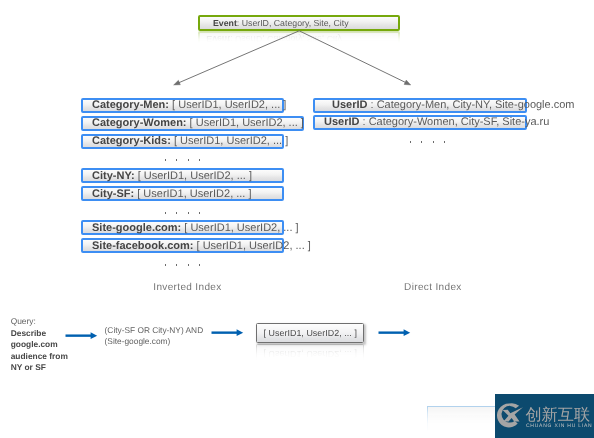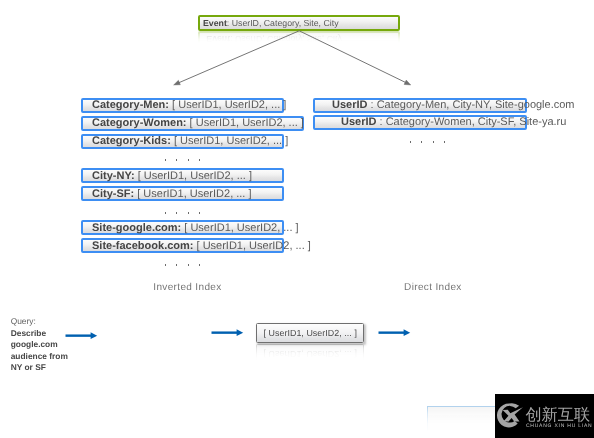--- a/index.html
+++ b/index.html
@@ -32,33 +32,33 @@
   .exprtxt{position:absolute;font-size:8.33px;color:#636363;line-height:10.2px;white-space:nowrap;}
   .reptxt{position:absolute;font-size:8.3px;color:#5e5e5e;line-height:10.3px;white-space:nowrap;}
   .reptxt b{font-weight:bold;color:#4a4a4a;}
 
   .refl{position:absolute;opacity:0.34;transform:scaleY(-1);overflow:hidden;
         -webkit-mask-image:linear-gradient(180deg,rgba(0,0,0,0) 0%,rgba(0,0,0,0.12) 35%,rgba(0,0,0,0.5) 72%,rgba(0,0,0,1) 100%);
         mask-image:linear-gradient(180deg,rgba(0,0,0,0) 0%,rgba(0,0,0,0.12) 35%,rgba(0,0,0,0.5) 72%,rgba(0,0,0,1) 100%);
         pointer-events:none;}
 
   
-  .wm{position:absolute;display:flex;align-items:center;background:#000000;text-align:center;}
+  .wm{position:absolute;display:flex;align-items:center;background:#0c4a6e;text-align:center;}
   .wm .cn{font-size:16.2px;color:#a5a5a5;letter-spacing:0px;line-height:1;white-space:nowrap;
           font-family:"DejaVu Sans",sans-serif;}
   .wm .py{font-size:5.0px;color:#c6c6c6;letter-spacing:0.78px;margin-top:0;white-space:nowrap;
           font-family:"Liberation Sans",sans-serif;}
 </style>
 </head>
 <body>
 
 <div class="stage">
 
   <div class="abs gbox" style="left:198px;top:15px;width:202.4px;height:16.2px;">
-    <span class="lbl" style="padding-left:3px;font-size:8.75px;">
+    <span class="lbl" style="padding-left:13px;font-size:8.75px;">
       <b>Event</b><span>: UserID, Category, Site, City</span>
     </span>
   </div>
 
   <div class="abs refl" style="left:198px;top:31.3px;width:202.4px;height:12px;">
     <div class="gbox" style="position:absolute;left:0;top:-3.8px;width:202.4px;height:16.2px;">
       <span class="lbl" style="padding-left:6.3px;font-size:8.75px;">
         <b>Event</b><span>: UserID, Category, Site, City</span>
       </span>
     </div>
@@ -111,21 +111,21 @@
         <i style="left:0px;top:0;"></i>
         <i style="left:11px;top:0;"></i>
         <i style="left:23px;top:0;"></i>
         <i style="left:34px;top:0;"></i>
       </div>
     </div>
   <div id="dir-col">
       <div class="abs bbox" style="left:313px;top:97.7px;width:214px;height:15px;padding-left:8px;">
         <span class="lbl"><b>UserID</b> : Category-Men, City-NY, Site-google.com</span>
       </div>
-      <div class="abs bbox" style="left:313px;top:114.7px;width:214px;height:15px;padding-left:17px;">
+      <div class="abs bbox" style="left:313px;top:114.7px;width:214px;height:15px;">
         <span class="lbl"><b>UserID</b> : Category-Women, City-SF, Site-ya.ru</span>
       </div>
       <div class="dots" style="left:410px;top:140.5px;">
         <i style="left:0px;top:0;"></i>
         <i style="left:11px;top:0;"></i>
         <i style="left:23px;top:0;"></i>
         <i style="left:34px;top:0;"></i>
       </div>
     </div>
 
@@ -142,20 +142,24 @@
       </div>
   </div>
 
   <svg class="abs" width="36" height="12" style="left:64.6px;top:330.0px;" viewBox="0 0 36 12">
     <g fill="#0060b0">
       <rect x="0.5" y="4.45" width="26.4" height="2.4"></rect>
       <polygon points="32.2,5.65 25.6,2.2 25.6,9.0"></polygon>
     </g>
   </svg>
 
+  <div class="exprtxt" style="left:104.6px;top:325.3px;">
+    <div>(City-SF OR City-NY)  AND</div>
+    <div>(Site-google.com)</div>
+  </div>
 
   <svg class="abs" width="36" height="12" style="left:210.9px;top:327.4px;" viewBox="0 0 36 12">
     <g fill="#0060b0">
       <rect x="0.5" y="4.45" width="26.4" height="2.4"></rect>
       <polygon points="32.2,5.65 25.6,2.2 25.6,9.0"></polygon>
     </g>
   </svg>
 
   <div class="abs graybox" style="left:256.4px;top:322.5px;width:107.6px;height:20.7px;border-radius:1.5px;
               justify-content:center;box-shadow:1.6px 1.8px 2.2px rgba(125,125,125,0.45);">

